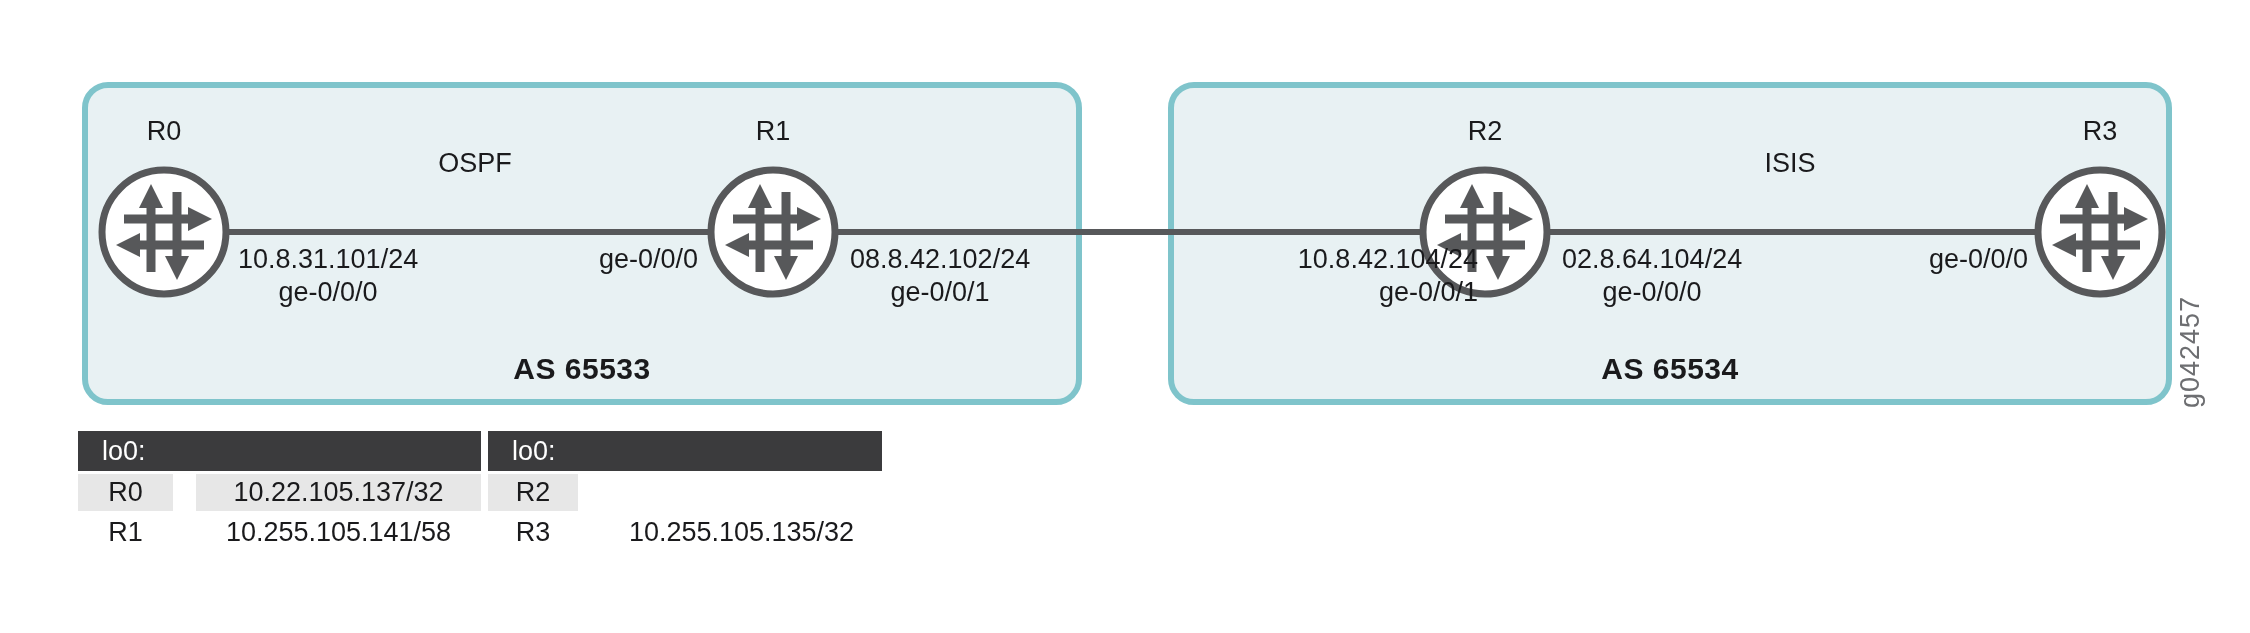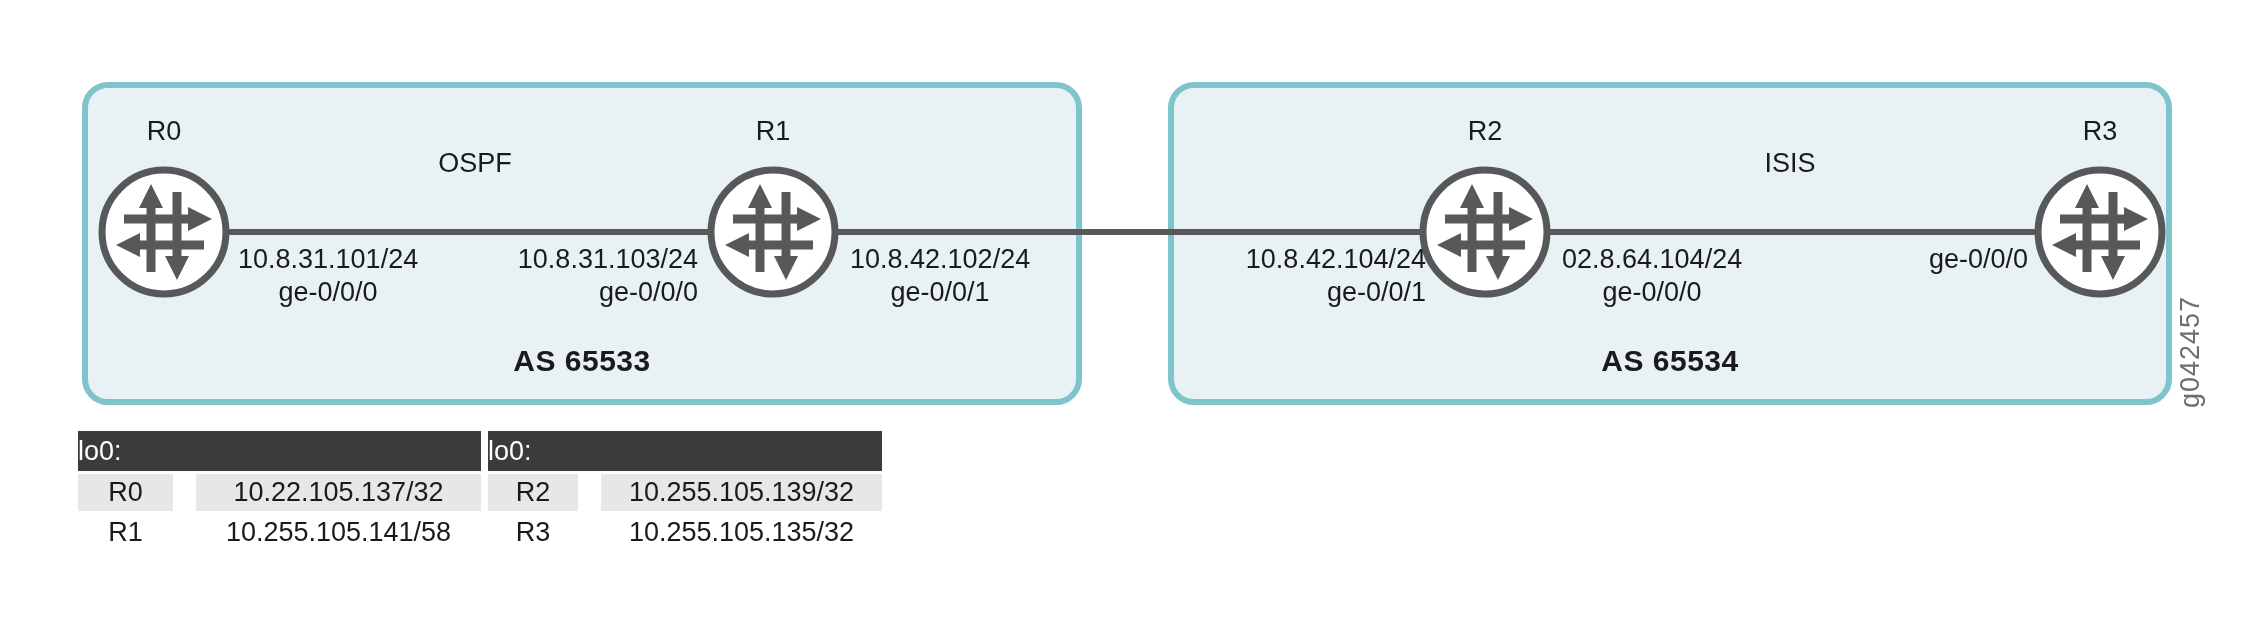--- a/index.html
+++ b/index.html
@@ -19,32 +19,32 @@
   .router{position:absolute;width:140px;height:140px;}
   .rlabel{
     position:absolute;top:115px;width:120px;text-align:center;
     font-size:27px;line-height:32px;
   }
   .proto{
     position:absolute;top:147px;width:200px;text-align:center;
     font-size:27px;line-height:32px;
   }
   .as-label{
-    position:absolute;top:344px;width:320px;text-align:center;
+    position:absolute;top:352px;width:320px;text-align:center;
     font-size:30px;font-weight:bold;letter-spacing:.5px;
   }
   .if-label{
     position:absolute;top:243px;font-size:27px;line-height:33px;white-space:nowrap;
   }
   .if-label.align-left{text-align:center;}
   .if-label.align-right{text-align:right;width:258px;}
   .lo-table{position:absolute;top:431px;}
   .lo-table .hdr{
     background:#3b3b3d;color:#fff;height:40px;display:flex;align-items:center;
-    font-size:27px;margin-bottom:3px;box-sizing:border-box;
+    padding-left:24px;font-size:27px;margin-bottom:3px;box-sizing:border-box;
   }
   .lo-table .row{display:flex;margin-bottom:3px;height:37px;}
   .lo-table .row .c1{
     display:flex;align-items:center;justify-content:center;
     font-size:27px;margin-right:4px;box-sizing:border-box;
   }
   .lo-table .row .c2{
     flex:1;display:flex;align-items:center;justify-content:center;
     font-size:27px;box-sizing:border-box;margin-left:19px;
   }
@@ -113,28 +113,27 @@
   <div class="proto" style="left:375px">OSPF</div>
 
   <div class="as-label" style="left:422px">AS 65533</div>
   <div class="as-label" style="left:1510px">AS 65534</div>
 
   <div class="if-label align-left" style="left:238px">
     <div>10.8.31.101/24</div>
     <div>ge-0/0/0</div>
   </div>
   <div class="if-label align-right" style="left:440px">
-    <div>10.8.31.103/24</div>
     <div>ge-0/0/0</div>
   </div>
   <div class="if-label align-left" style="left:850px">
-    <div>10.8.42.102/24</div>
+    <div>08.8.42.102/24</div>
     <div>ge-0/0/1</div>
   </div>
-  <div class="if-label align-right" style="left:1168px">
+  <div class="if-label align-right" style="left:1220px">
     <div>10.8.42.104/24</div>
     <div>ge-0/0/1</div>
   </div>
   <div class="if-label align-left" style="left:1562px">
     <div>02.8.64.104/24</div>
     <div>ge-0/0/0</div>
   </div>
   <div class="if-label align-right" style="left:1770px">
     <div>ge-0/0/0</div>
   </div>
@@ -148,21 +147,20 @@
     <div class="row even">
       <div class="c1">R1</div>
       <div class="c2">10.255.105.141/58</div>
     </div>
   </div>
 
   <div class="lo-table t2">
     <div class="hdr">lo0:</div>
     <div class="row odd">
       <div class="c1">R2</div>
-      <div class="c2">10.255.105.139/32</div>
     </div>
     <div class="row even">
       <div class="c1">R3</div>
       <div class="c2">10.255.105.135/32</div>
     </div>
   </div>
 
   <div class="fig-id">g042457</div>
 
 </div>

